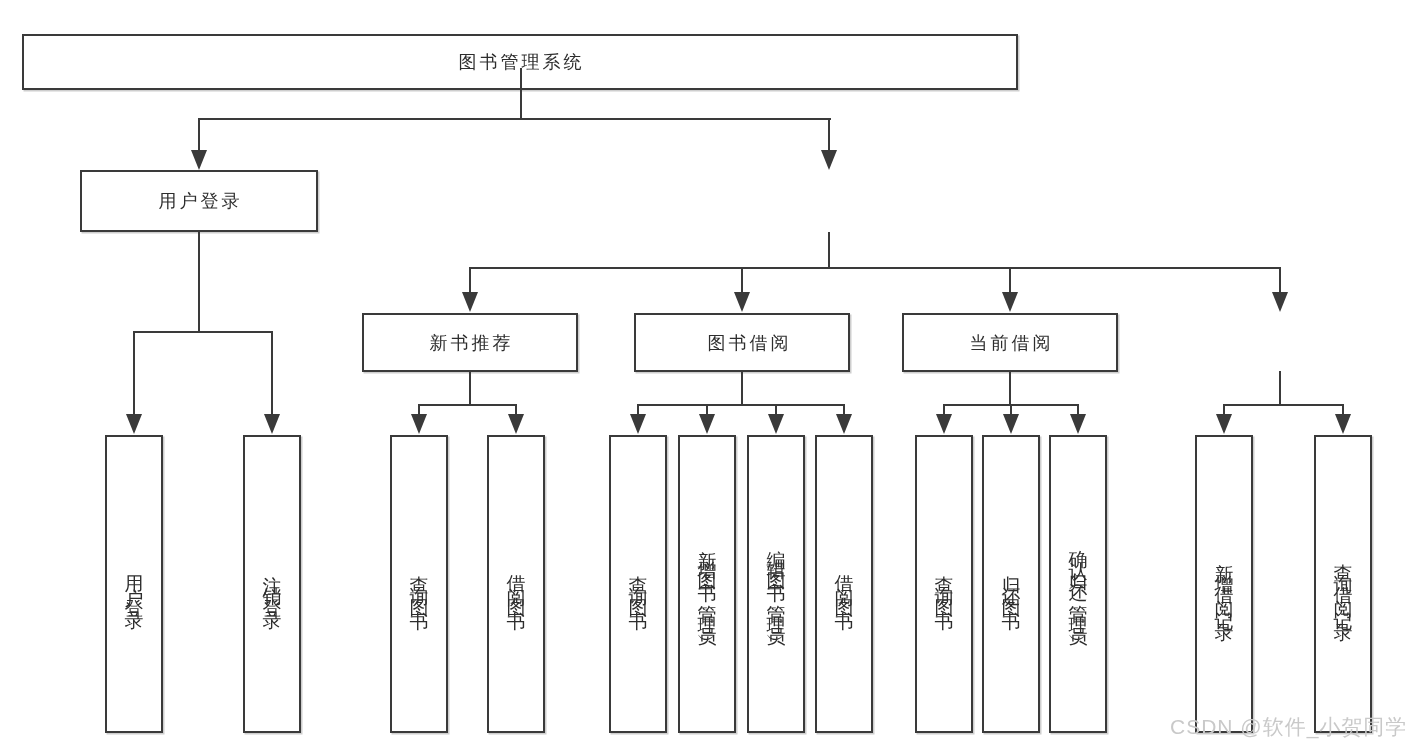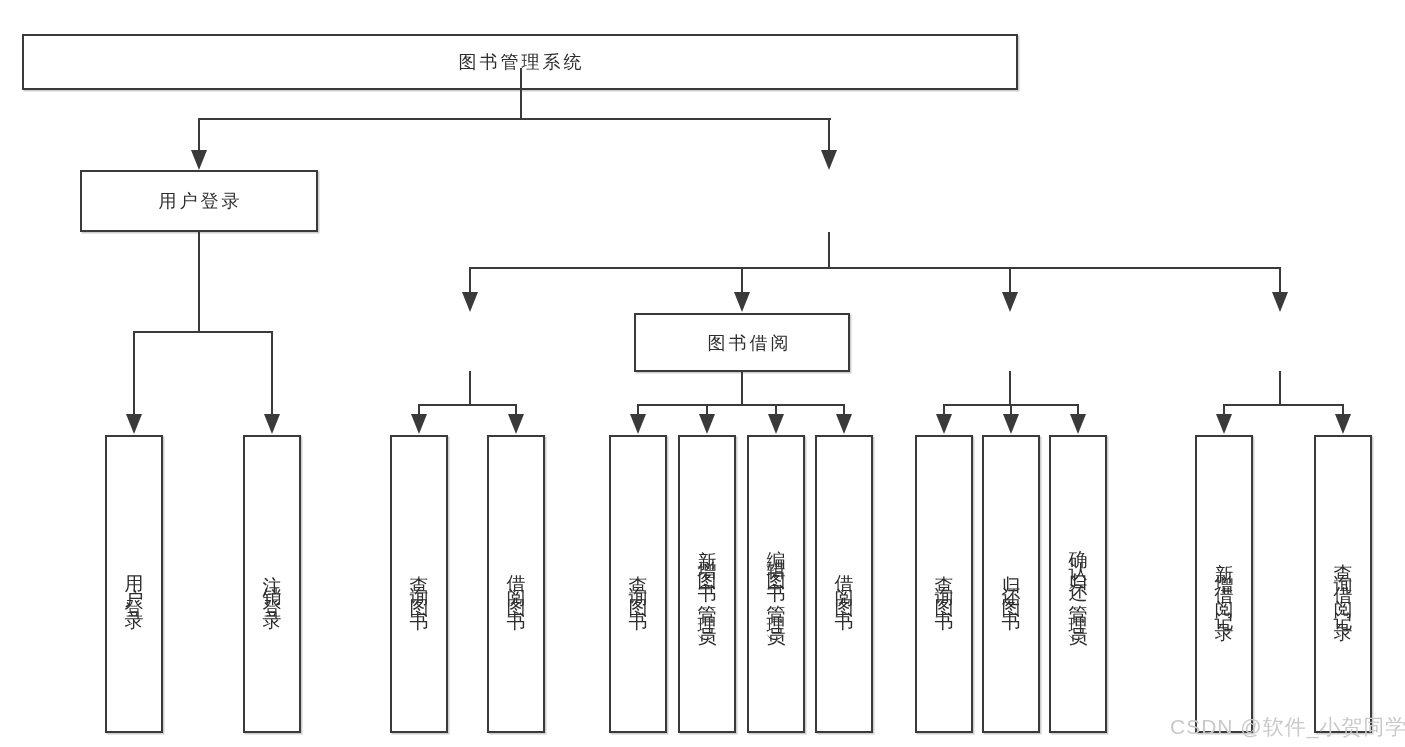--- a/index.html
+++ b/index.html
@@ -77,21 +77,23 @@
   <div class="hline" style="left:469px; top:267px; width:812px;"></div>
   <div class="vline" style="left:469px; top:267px; height:28px;"></div>
   <div class="arrow" style="left:462px; top:292px;"></div>
   <div class="vline" style="left:741px; top:267px; height:28px;"></div>
   <div class="arrow" style="left:734px; top:292px;"></div>
   <div class="vline" style="left:1009px; top:267px; height:28px;"></div>
   <div class="arrow" style="left:1002px; top:292px;"></div>
   <div class="vline" style="left:1279px; top:267px; height:28px;"></div>
   <div class="arrow" style="left:1272px; top:292px;"></div>
 
+  <div class="box h-box" style="left:362px; top:313px; width:216px; height:59px;">新书推荐</div>
   <div class="box h-box" style="left:634px; top:313px; width:216px; height:59px;padding-left:12px;">图书借阅</div>
+  <div class="box h-box" style="left:902px; top:313px; width:216px; height:59px;">当前借阅</div>
 
   <div class="vline" style="left:469px; top:371px; height:35px;"></div>
   <div class="hline" style="left:418px; top:404px; width:99px;"></div>
   <div class="vline" style="left:418px; top:404px; height:15px;"></div>
   <div class="arrow" style="left:411px; top:414px;"></div>
   <div class="vline" style="left:515px; top:404px; height:15px;"></div>
   <div class="arrow" style="left:508px; top:414px;"></div>
 
   <div class="vline" style="left:741px; top:371px; height:35px;"></div>
   <div class="hline" style="left:637px; top:404px; width:208px;"></div>

